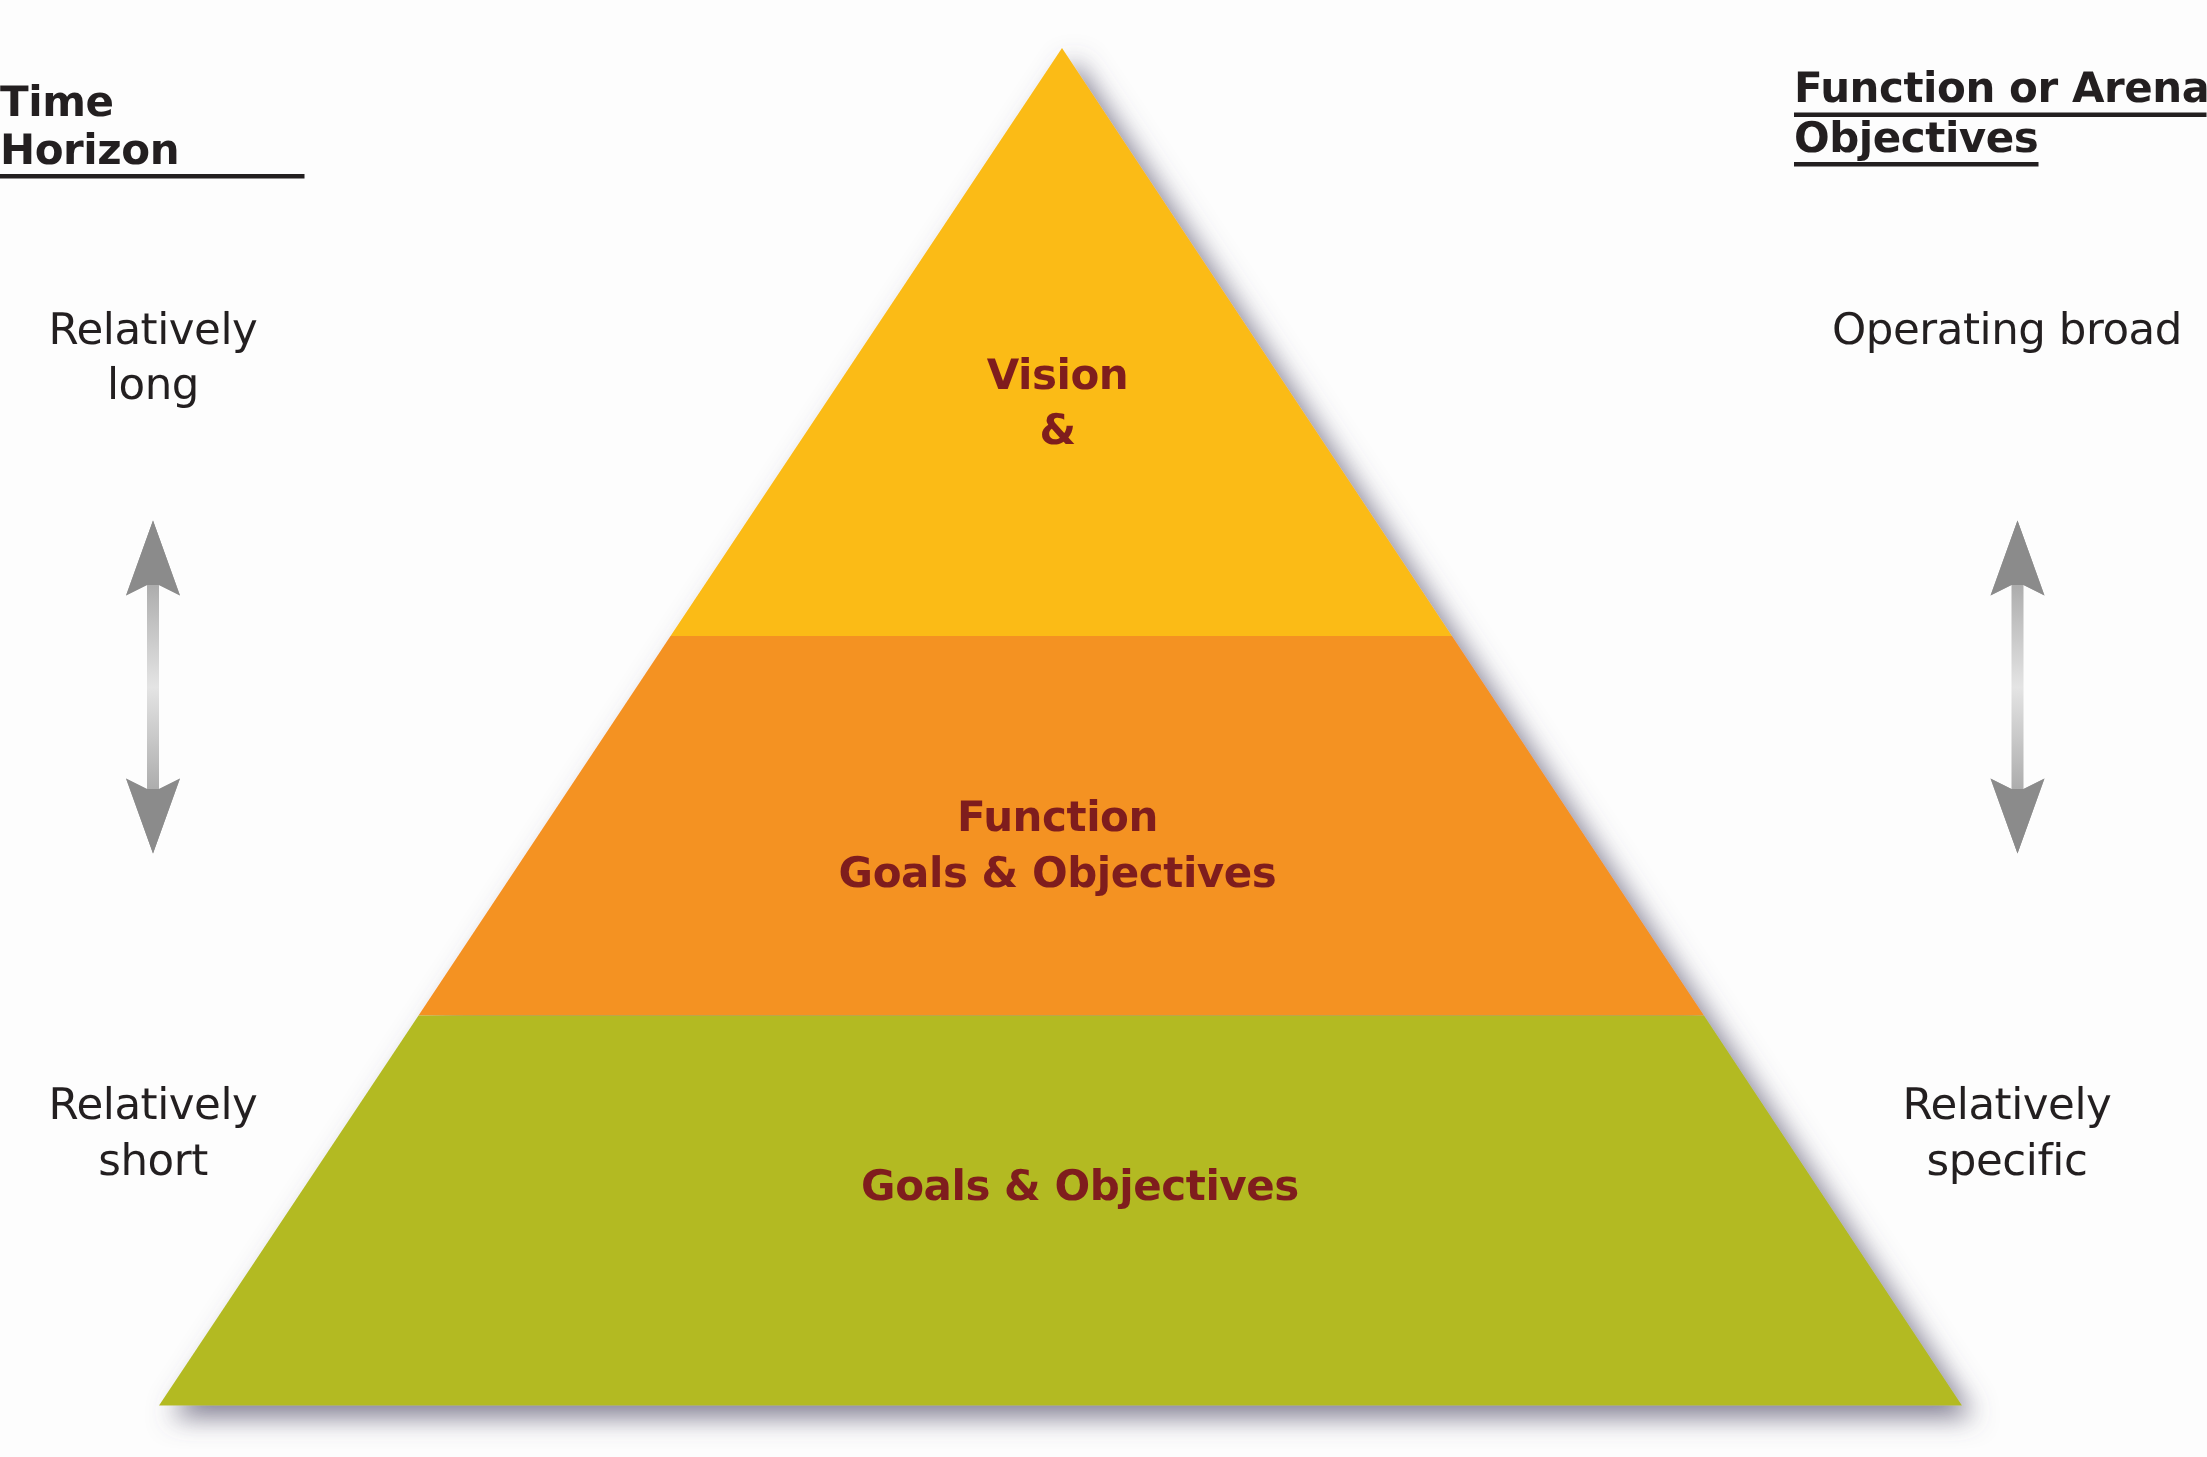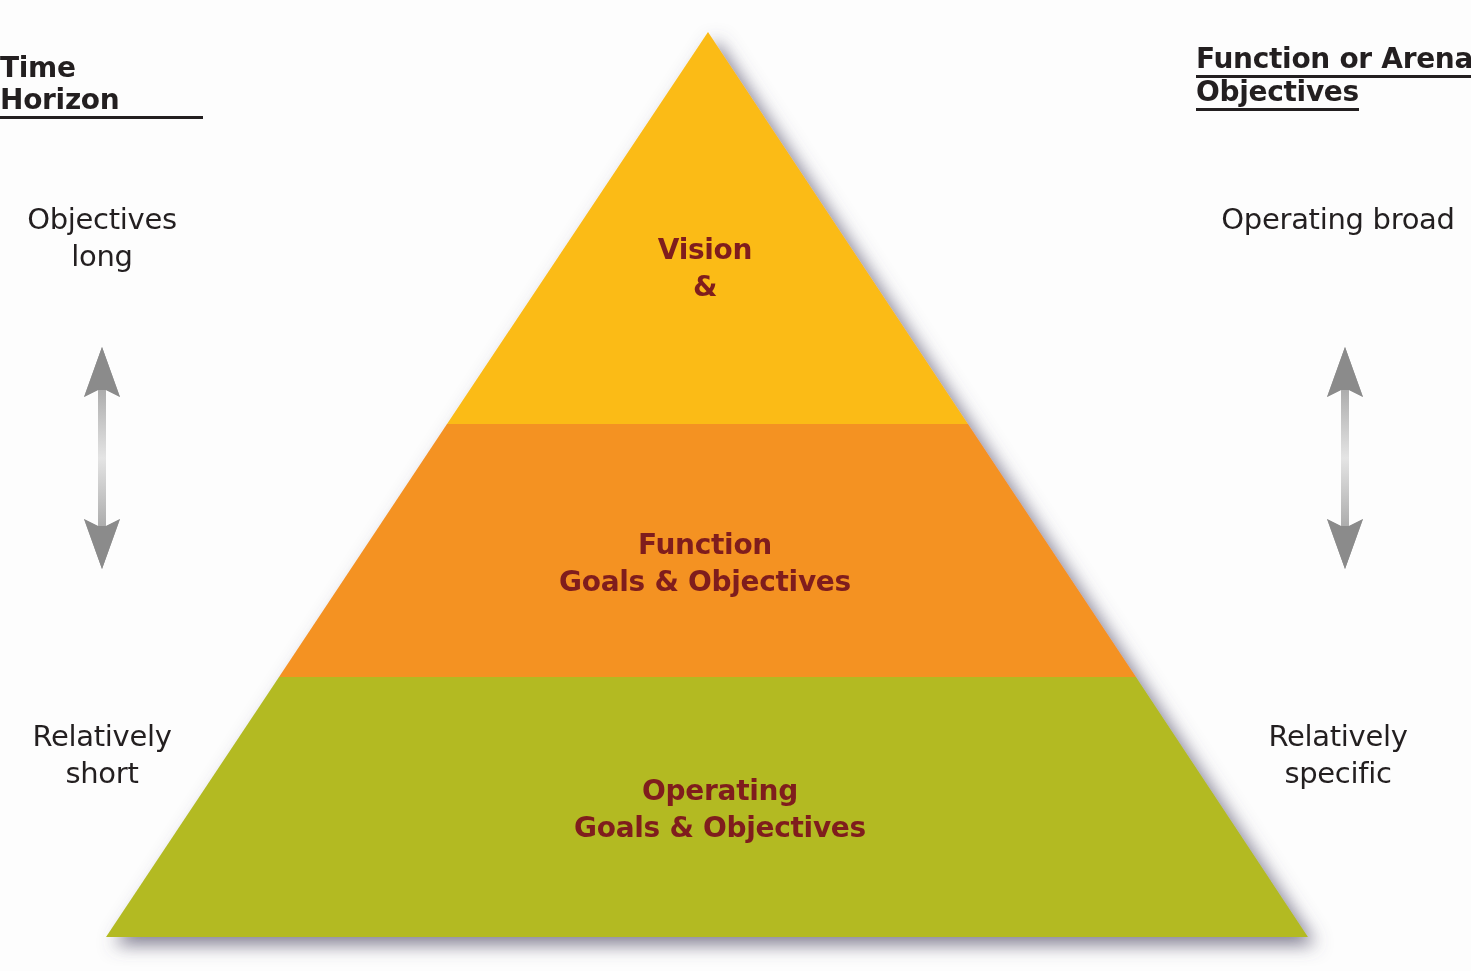--- a/index.html
+++ b/index.html
@@ -10,21 +10,21 @@
   svg.pyramid { position:absolute; left:0; top:0; }
   .band-label { position:absolute; font-size:28px; line-height:37px; text-align:center; color:#7f1d1d; letter-spacing:-0.3px;font-weight:bold; }
   .arrow { position:absolute; }
 </style>
 </head>
 <body>
 
 <div class="heading" style="left:0; top:52px; width:203px;">
   <span>Time Horizon</span>
 </div>
-<div class="side-label" style="left:0; top:201px; width:204px;">Objectives long</div>
+<div class="side-label" style="left:0; top:201px; width:204px;">Relatively long</div>
 <svg class="arrow" width="40" height="226" style="left:82px; top:345px;" viewBox="0 0 40 226">
   <defs>
     <linearGradient id="shaftL" x1="0" y1="0" x2="0" y2="1">
       <stop offset="0" stop-color="#8a8a8a"></stop>
       <stop offset="0.5" stop-color="#e4e4e4"></stop>
       <stop offset="1" stop-color="#8a8a8a"></stop>
     </linearGradient>
   </defs>
   <polygon points="20,2 38,52 24,45 24,181 38,174 20,224 2,174 16,181 16,45 2,52" fill="url(#shaftL)"></polygon>
   <polygon points="20,2 38,52 24,45 16,45 2,52" fill="#8b8b8b"></polygon>
@@ -82,15 +82,14 @@
 
 <div class="band-label" style="left:555px; top:231px; width:300px;">
   <div>Vision</div>
   <div>&amp;</div>
 </div>
 <div class="band-label" style="left:505px; top:526px; width:400px;">
   <div>Function</div>
   <div>Goals &amp; Objectives</div>
 </div>
 <div class="band-label" style="left:520px; top:772px; width:400px;">
-  <div>Operating</div>
   <div>Goals &amp; Objectives</div>
 </div>
 
 </body></html>

